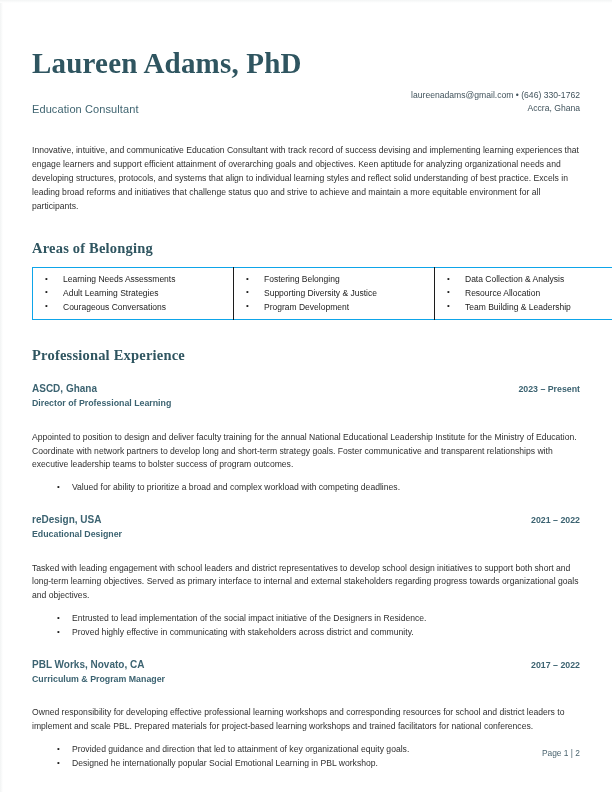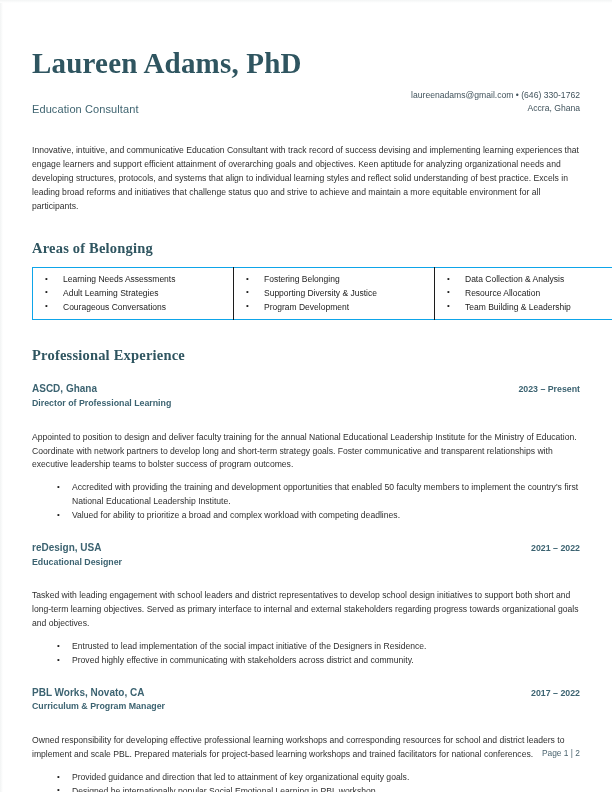--- a/index.html
+++ b/index.html
@@ -255,21 +255,20 @@
     <div class="section-heading sec-experience">Professional Experience</div>
 
     <div class="job">
       <div class="job-head">
         <div class="job-company">ASCD, Ghana</div>
         <div class="job-dates">2023 – Present</div>
       </div>
       <div class="job-role">Director of Professional Learning</div>
       <div class="job-desc">Appointed to position to design and deliver faculty training for the annual National Educational Leadership Institute for the Ministry of Education. Coordinate with network partners to develop long and short-term strategy goals. Foster communicative and transparent relationships with executive leadership teams to bolster success of program outcomes.</div>
       <ul class="job-bullets">
-        <li>Accredited with providing the training and development opportunities that enabled 50 faculty members to implement the country's first National Educational Leadership Institute.</li>
         <li>Valued for ability to prioritize a broad and complex workload with competing deadlines.</li>
       </ul>
     </div>
 
     <div class="job">
       <div class="job-head">
         <div class="job-company">reDesign, USA</div>
         <div class="job-dates">2021 – 2022</div>
       </div>
       <div class="job-role">Educational Designer</div>

